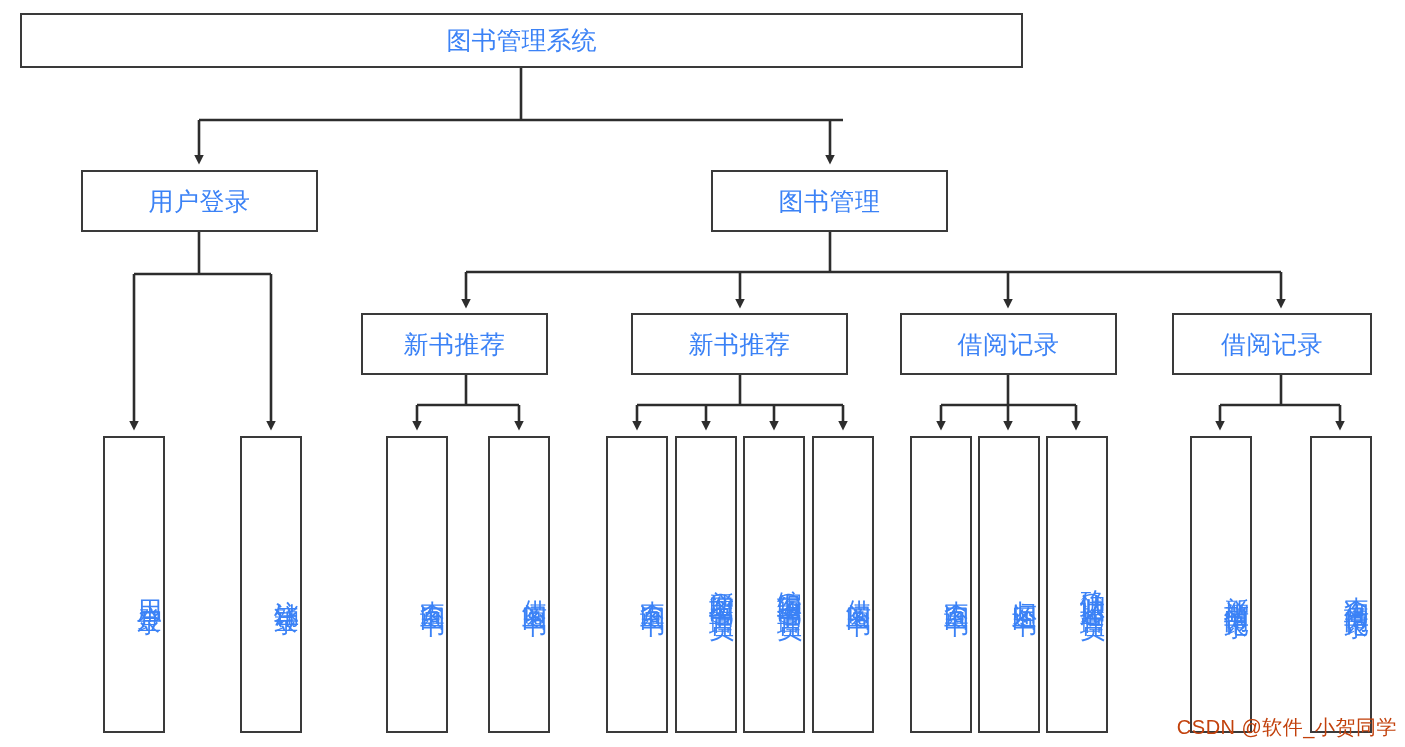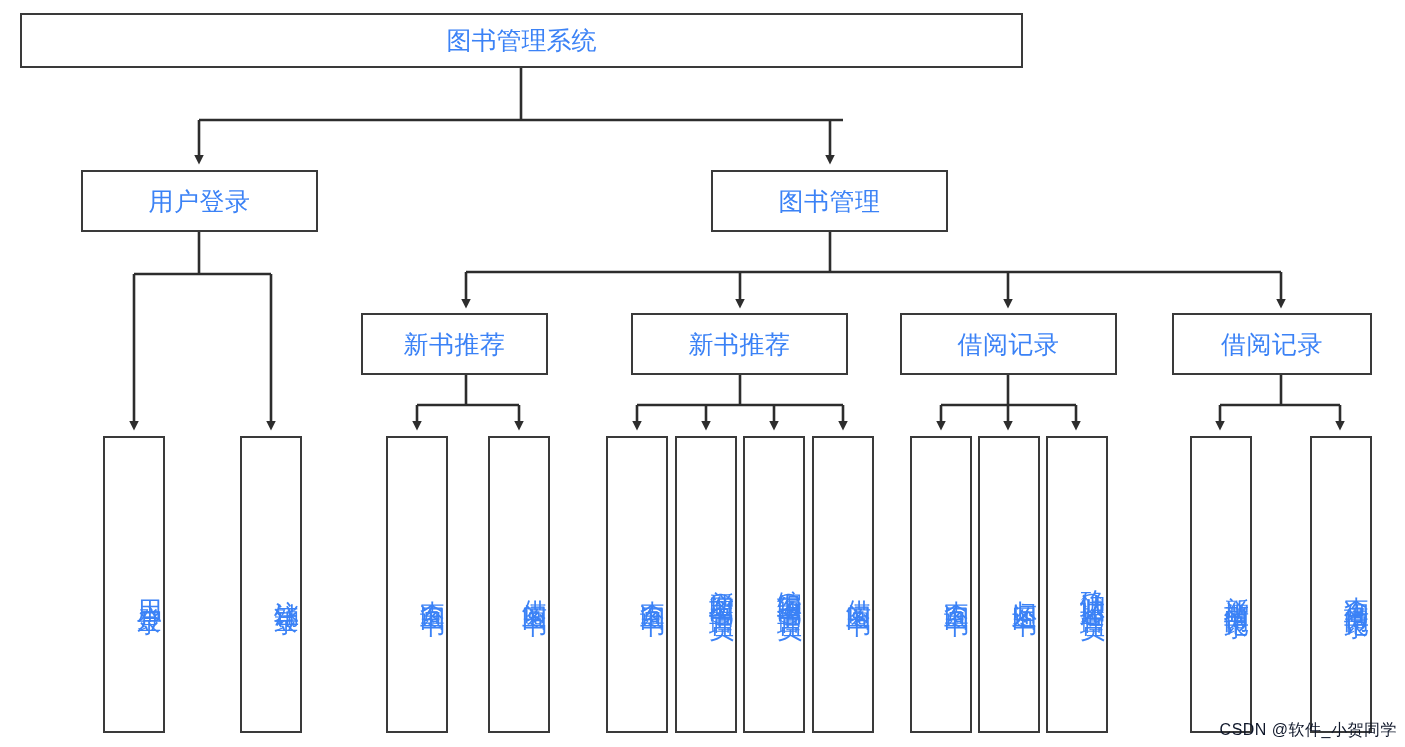--- a/index.html
+++ b/index.html
@@ -53,22 +53,22 @@
     justify-content: center;
   }
   .node-v .vtext {
     writing-mode: vertical-rl;
     text-orientation: upright;
   }
   .watermark {
     position: absolute;
     right: 8px;
     bottom: 6px;
-    font-size: 16px;
-    color: #0f172a;
+    font-size: 20px;
+    color: #c2410c;
     letter-spacing: 0.5px;
     white-space: nowrap;
     text-align: right;
   }
 </style>
 </head>
 <body>
 
 <div id="canvas">
 

